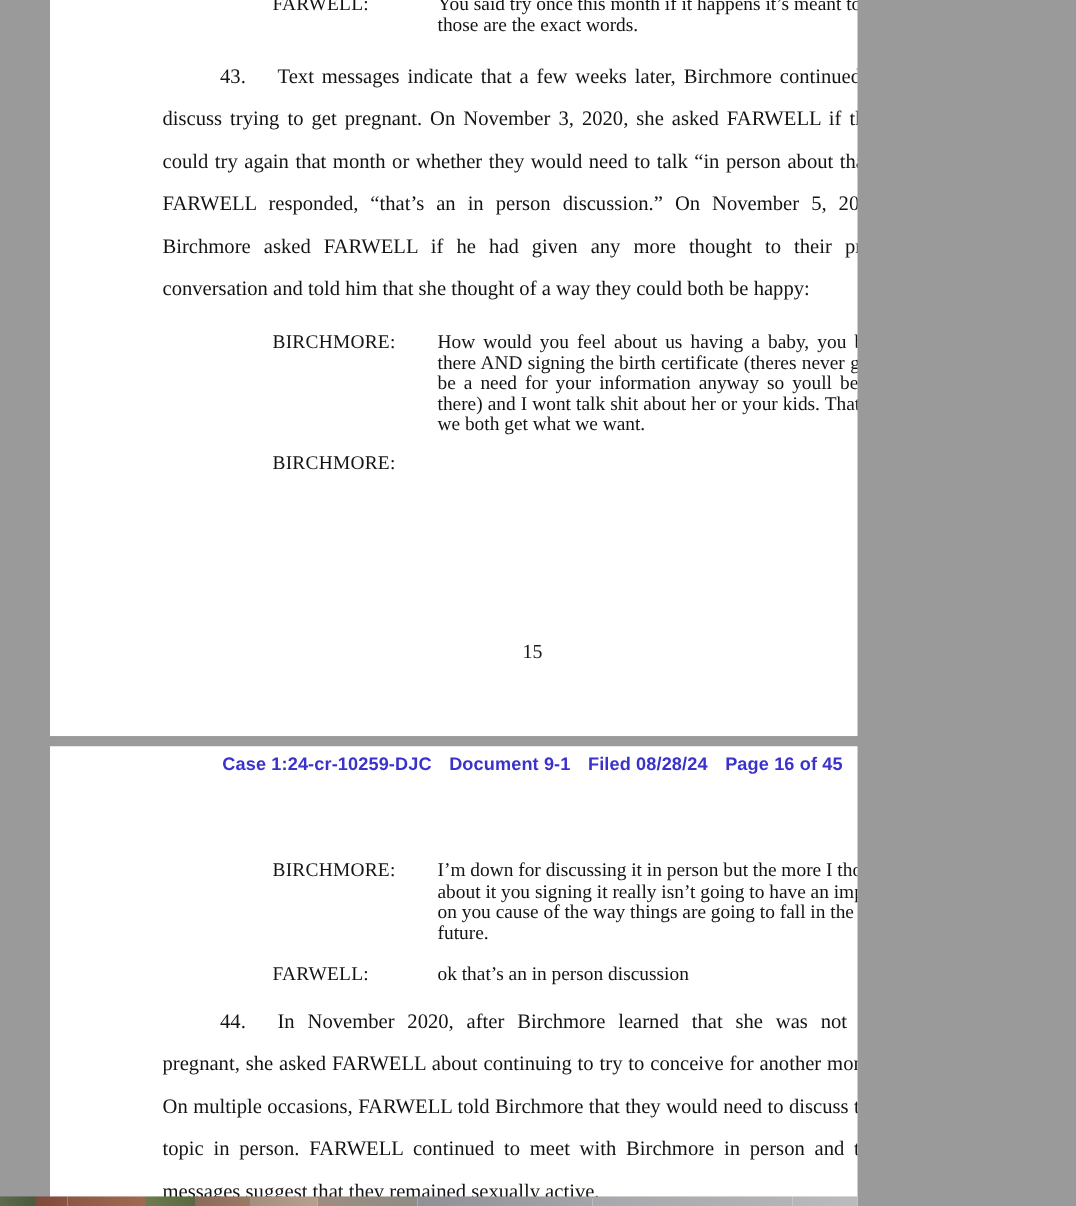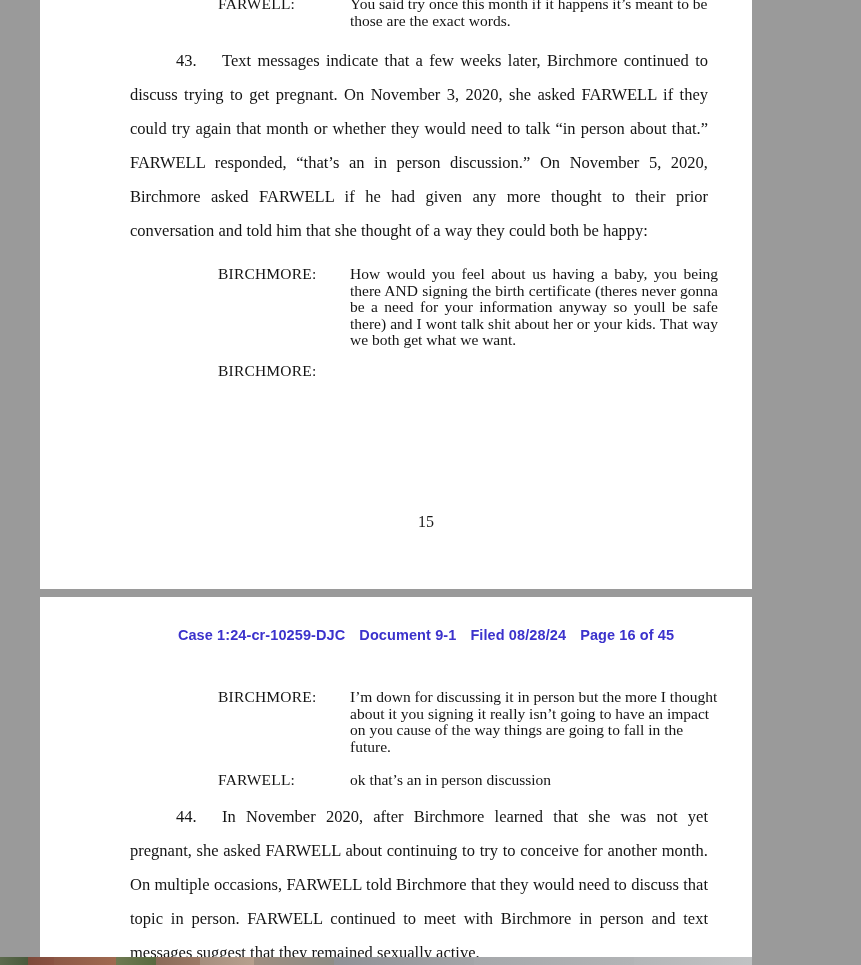--- a/index.html
+++ b/index.html
@@ -7,21 +7,21 @@
   html, body {
     margin: 0;
     padding: 0;
     width: 861px;
     height: 965px;
     overflow: hidden;
     background: #9a9a9a;
   }
   #viewer {
     position: relative;
-    width: 752px;
+    width: 686px;
     height: 965px;
     background: #9a9a9a;
     overflow: hidden;
   }
 
   
   .page {
     position: absolute;
     left: 40px;
     width: 756px;
@@ -189,21 +189,21 @@
       <div class="page-folio" style="top: 695px; margin-left: 16px;">15</div>
 
     </div>
   </div>
 
   <div class="sheet-gap"></div>
 
   <div class="page" id="page-16">
     <div class="page-inner">
 
-      <div class="filing-header" style="top: 30px; margin-left: 16px;">
+      <div class="filing-header" style="top: 7px; margin-left: 16px;">
         <span class="hseg">Case 1:24-cr-10259-DJC</span><span class="hseg">Document 9-1</span><span class="hseg">Filed 08/28/24</span><span class="hseg">Page 16 of 45</span>
       </div>
 
       <div class="transcript" style="top: 92px;">
         <div class="tline" style="margin-bottom:17px;">
           <div class="tspeaker">BIRCHMORE:</div>
           <div class="tquote nojust">I’m down for discussing it in person but the more I thought about it you signing it really isn’t going to have an impact on you cause of the way things are going to fall in the future.</div>
         </div>
         <div class="tline">
           <div class="tspeaker">FARWELL:</div>

